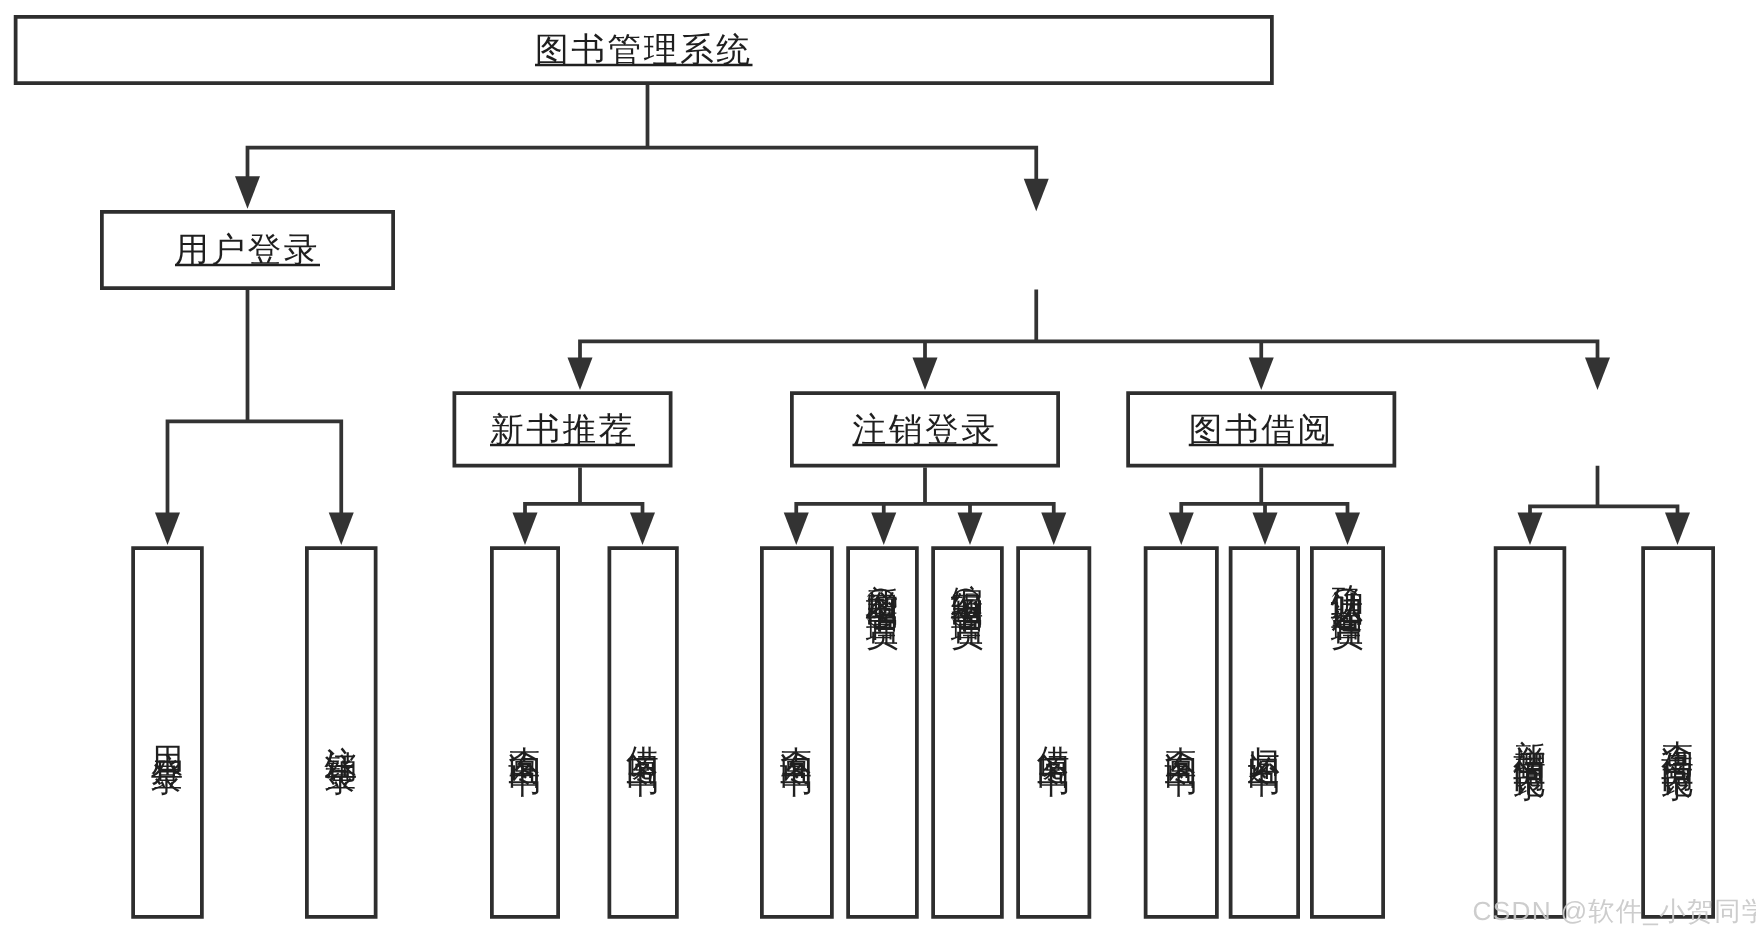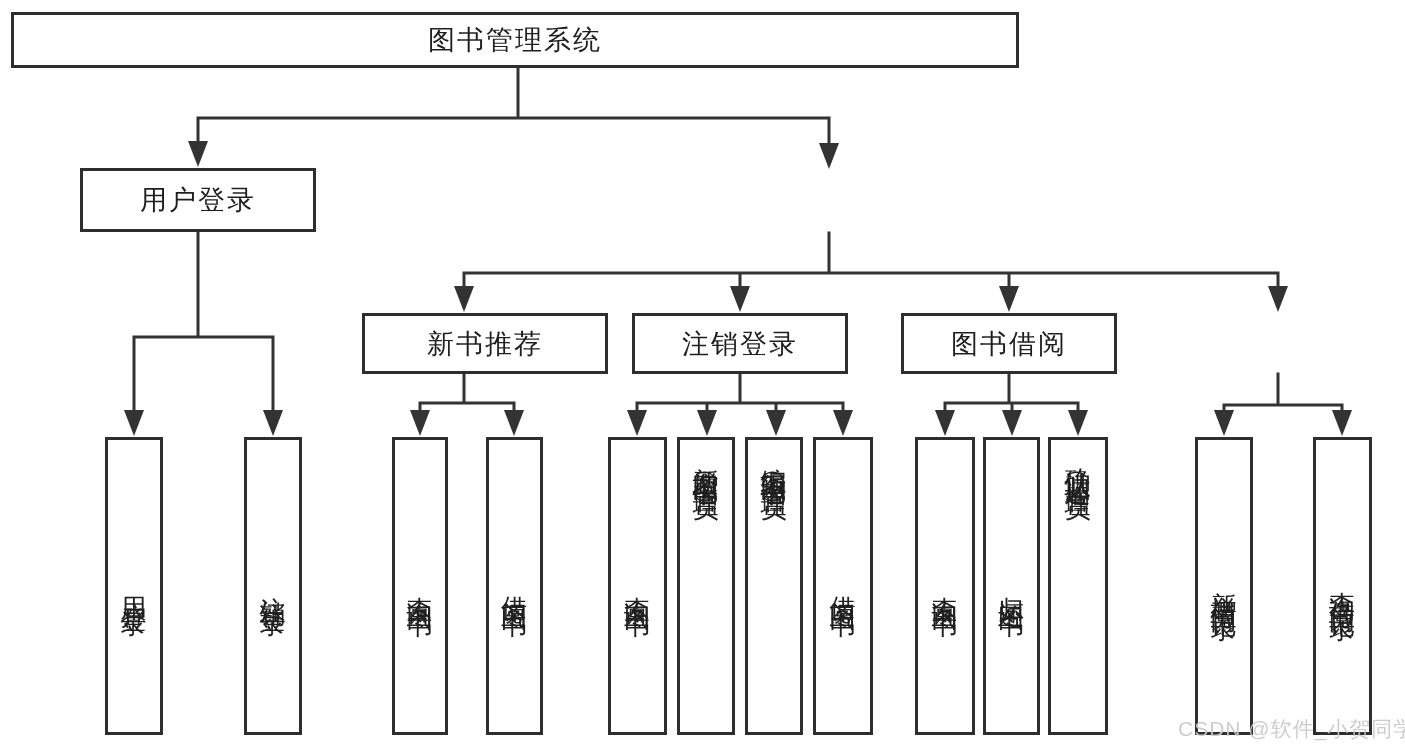--- a/index.html
+++ b/index.html
@@ -15,21 +15,21 @@
     position:absolute;
     box-sizing:border-box;
     background:#ffffff;
     border:3px solid #2e2e2e;
     display:flex;
     align-items:center;
     justify-content:center;
     color:#1f1f1f;
   }
   .hnode { font-size:27px; letter-spacing:2px; }
-  .hnode .lbl { white-space:nowrap; }
+  .hnode .lbl { white-space:nowrap;text-decoration:underline; }
   .vnode { font-size:26px; }
   .vnode .lbl {
     writing-mode:vertical-rl;
     text-orientation:mixed;
     letter-spacing:5px;
     line-height:1;
     white-space:nowrap;
   }
   .vnode.vtop { align-items:flex-start; }
   .vnode.vtop .lbl { padding-top:7px; letter-spacing:4px; }
@@ -107,21 +107,21 @@
   </svg>
 
   <div class="node hnode" style="left:11px; top:12px; width:1008px; height:56px;">
     <span class="lbl">图书管理系统</span>
   </div>
 
   <div class="node hnode" style="left:80px; top:168px; width:236px; height:64px;">
     <span class="lbl">用户登录</span>
   </div>
 
-  <div class="node hnode" style="left:362px; top:313px; width:246px; height:61px;">
+  <div class="node hnode" style="left:362px; top:313px; width:176px; height:61px;">
     <span class="lbl">新书推荐</span>
   </div>
   <div class="node hnode" style="left:632px; top:313px; width:216px; height:61px;">
     <span class="lbl">注销登录</span>
   </div>
   <div class="node hnode" style="left:901px; top:313px; width:216px; height:61px;">
     <span class="lbl">图书借阅</span>
   </div>
 
   <div class="node vnode" style="left:105px; top:437px; width:58px; height:298px;">

